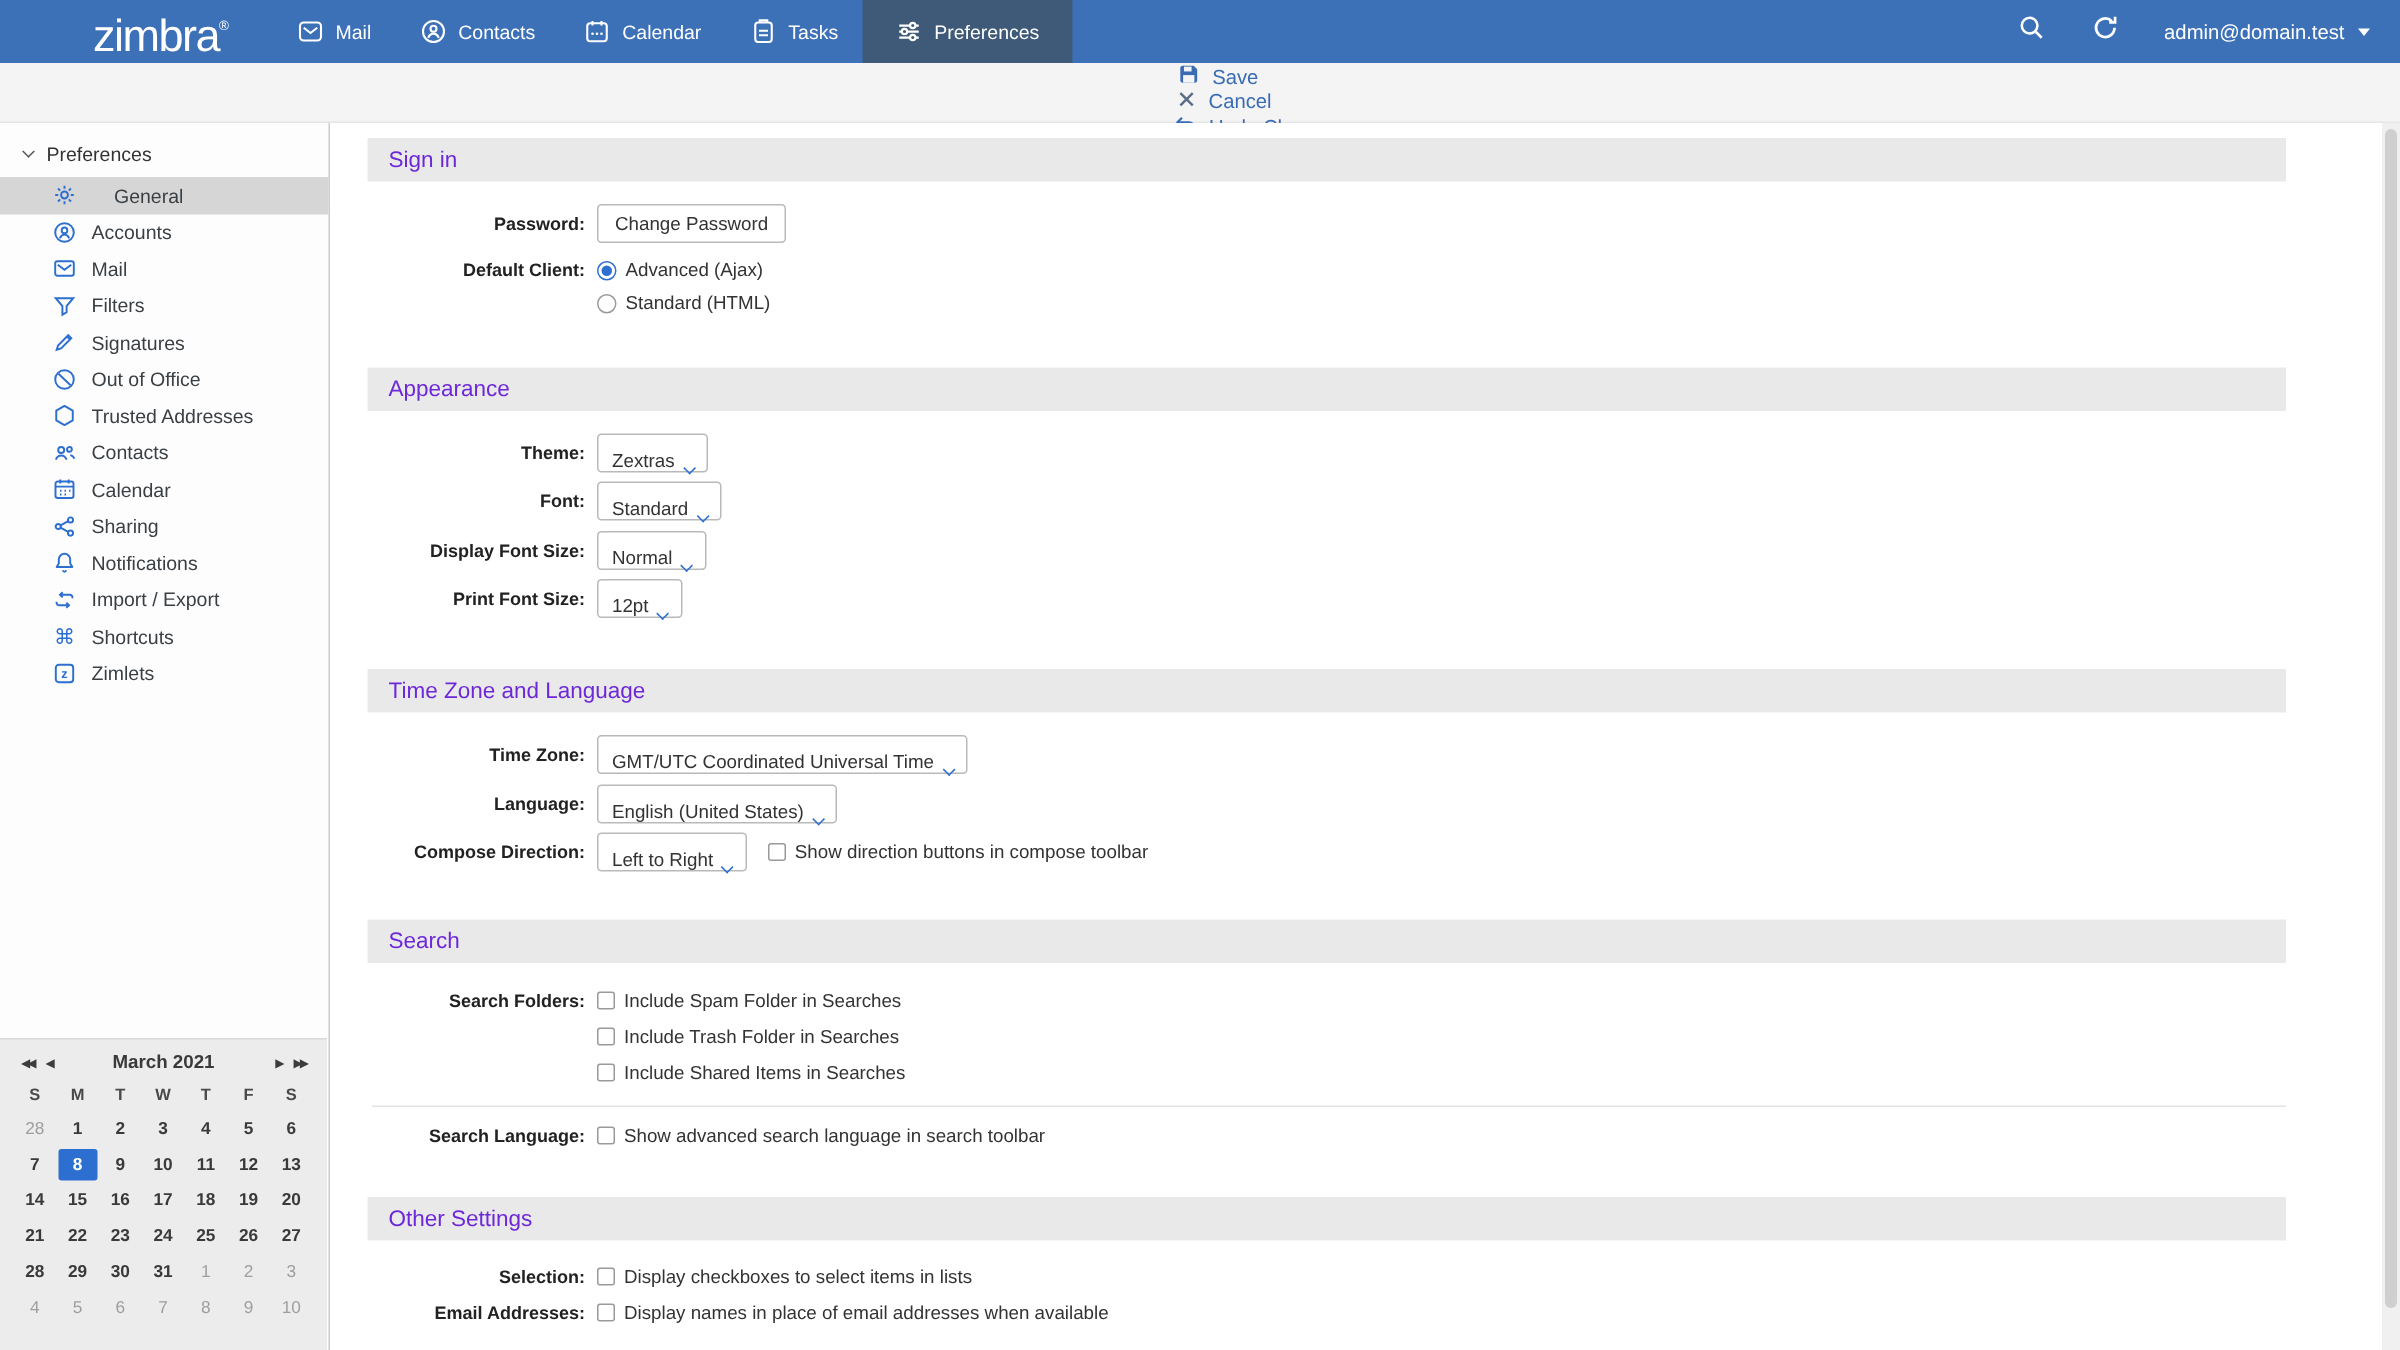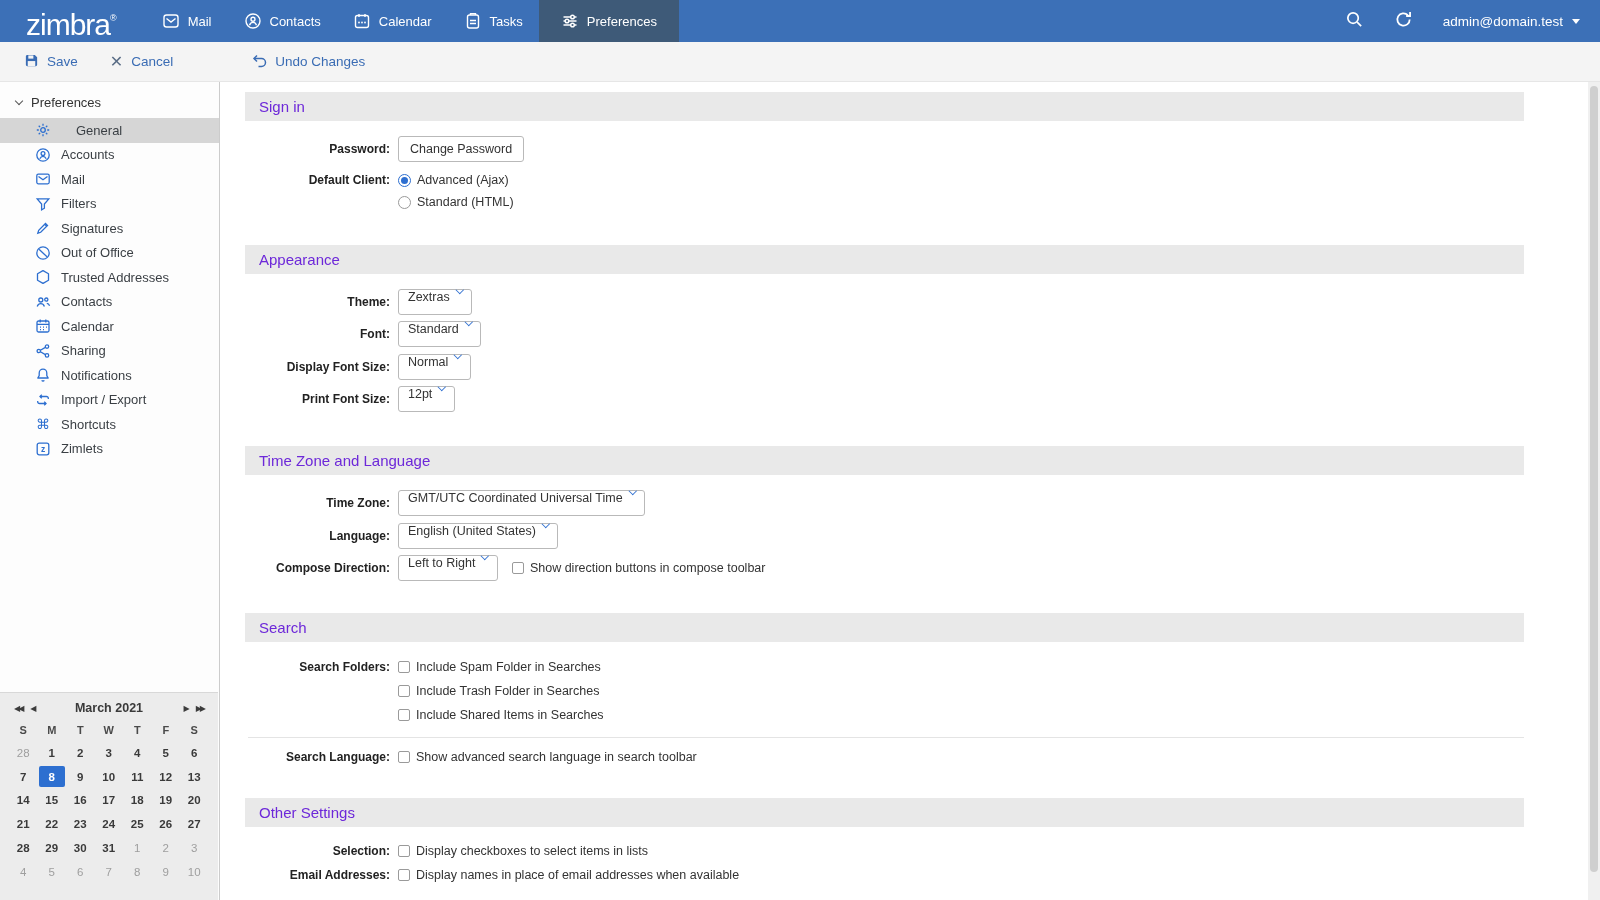--- a/index.html
+++ b/index.html
@@ -1,31 +1,31 @@
 <!DOCTYPE html>
 <html><head>
 <meta charset="utf-8">
 <style>
   * { margin:0; padding:0; box-sizing:border-box; }
   html,body { width:1600px; height:900px; overflow:hidden; font-family:"Liberation Sans",sans-serif; background:#fff; }
 
   
-  .topnav { position:absolute; left:0; top:0; width:1600px; height:42px; background:#3c70b7; display:flex; align-items:center; }
+  .topnav { position:absolute; left:0; top:0; width:1600px; height:42px; background:#3c70b7; display:flex; align-items:center;padding-left:36px; }
   .logo { margin-left:26px; color:#fff; font-size:30px; font-weight:400; letter-spacing:-1px; line-height:42px; }
   .logo sup { font-size:9px; vertical-align:14px; }
   .tabs { display:flex; height:42px; margin-left:30px; }
   .tab { display:flex; align-items:center; gap:8px; padding:0 16px; height:42px; color:#fff; font-size:13px; cursor:default; }
   .tab.active { background:#3e5a78; padding:0 22px; }
   .tab svg { display:block; }
   .topnav-right { margin-left:auto; display:flex; gap:30px; margin-right:20px; }
   .account { display:flex; align-items:center; gap:9px; color:#fff; font-size:13.5px; }
   .caret-down { width:0; height:0; border-left:4px solid transparent; border-right:4px solid transparent; border-top:5px solid #fff; }
 
   
-  .toolbar { position:absolute; left:0; top:42px; width:1600px; height:40px; background:#f4f4f4; border-bottom:1px solid #e6e6e6; display:flex; align-items:center; }
+  .toolbar { position:absolute; left:0; top:42px; width:1600px; height:40px; background:#f4f4f4; border-bottom:1px solid #e6e6e6; display:flex; align-items:center;flex-direction:column; }
   .tool { display:flex; align-items:center; gap:8px; color:#3a6cb4; font-size:13.5px; cursor:default; }
   .tool-save { margin-left:24px; }
   .tool-cancel { margin-left:32px; }
   .tool-undo { margin-left:78px; }
   .x-glyph { font-size:16px; color:#5a6d86; line-height:14px; }
 
   
   .sidebar { position:absolute; left:0; top:82px; width:220px; bottom:0; background:#fdfdfd; border-right:1px solid #ccc; }
   .side-root { display:flex; align-items:center; gap:9px; padding:12px 0 0 16px; height:28px; font-size:13px; color:#333; }
   .chev { width:6px; height:6px; border-right:1.5px solid #555; border-bottom:1.5px solid #555; transform:rotate(45deg); margin-top:-3px; }
@@ -49,21 +49,21 @@
 
   
   .main { position:absolute; left:220px; top:82px; right:12px; bottom:0; background:#fff; }
   .sec-h { position:absolute; left:25px; right:64px; height:29px; background:#e9e9e9; color:#6d28d9; font-size:15px; line-height:29px; padding-left:14px; }
   .row { position:absolute; left:0; right:64px; height:24px; }
   .row.h26 { height:26px; }
   .rlabel { position:absolute; left:25px; width:145px; text-align:right; font-size:12px; font-weight:700; color:#222; line-height:24px; }
   .h26 .rlabel { line-height:26px; }
   .rctl { position:absolute; left:178px; top:0; height:100%; display:flex; align-items:center; gap:6px; }
   .btn { border:1px solid #b9b9b9; border-radius:3px; background:#fff; padding:0 11px; height:26px; font-size:12.5px; color:#333; font-family:inherit; }
-  .selectbtn { display:inline-flex; align-items:flex-start; gap:7px; border:1px solid #b9b9b9; border-radius:3px; background:#fff; padding:0 9px; height:26px; font-size:12.5px; color:#333; cursor:default; }
+  .selectbtn { display:inline-flex; align-items:flex-end; gap:7px; border:1px solid #b9b9b9; border-radius:3px; background:#fff; padding:0 9px; height:26px; font-size:12.5px; color:#333; cursor:default; }
   .selchev { width:5.5px; height:5.5px; border-right:1.6px solid #2e6fd0; border-bottom:1.6px solid #2e6fd0; transform:rotate(45deg); margin-top:-3px; }
   .radio { width:13px; height:13px; border:1.5px solid #9a9a9a; border-radius:50%; background:#fff; position:relative; flex:0 0 auto; }
   .radio.checked { border-color:#2e6fd0; }
   .radio.checked::after { content:""; position:absolute; left:2px; top:2px; width:7px; height:7px; border-radius:50%; background:#2e6fd0; }
   .cb { width:12px; height:12px; border:1.5px solid #9a9a9a; border-radius:2px; background:#fff; flex:0 0 auto; }
   .ltext { font-size:12.5px; color:#333; }
   .divider { position:absolute; left:28px; right:64px; height:1px; background:#e4e4e4; }
 
   
   .vscroll { position:absolute; right:0; top:82px; width:12px; bottom:0; background:#f0f0f0; }

